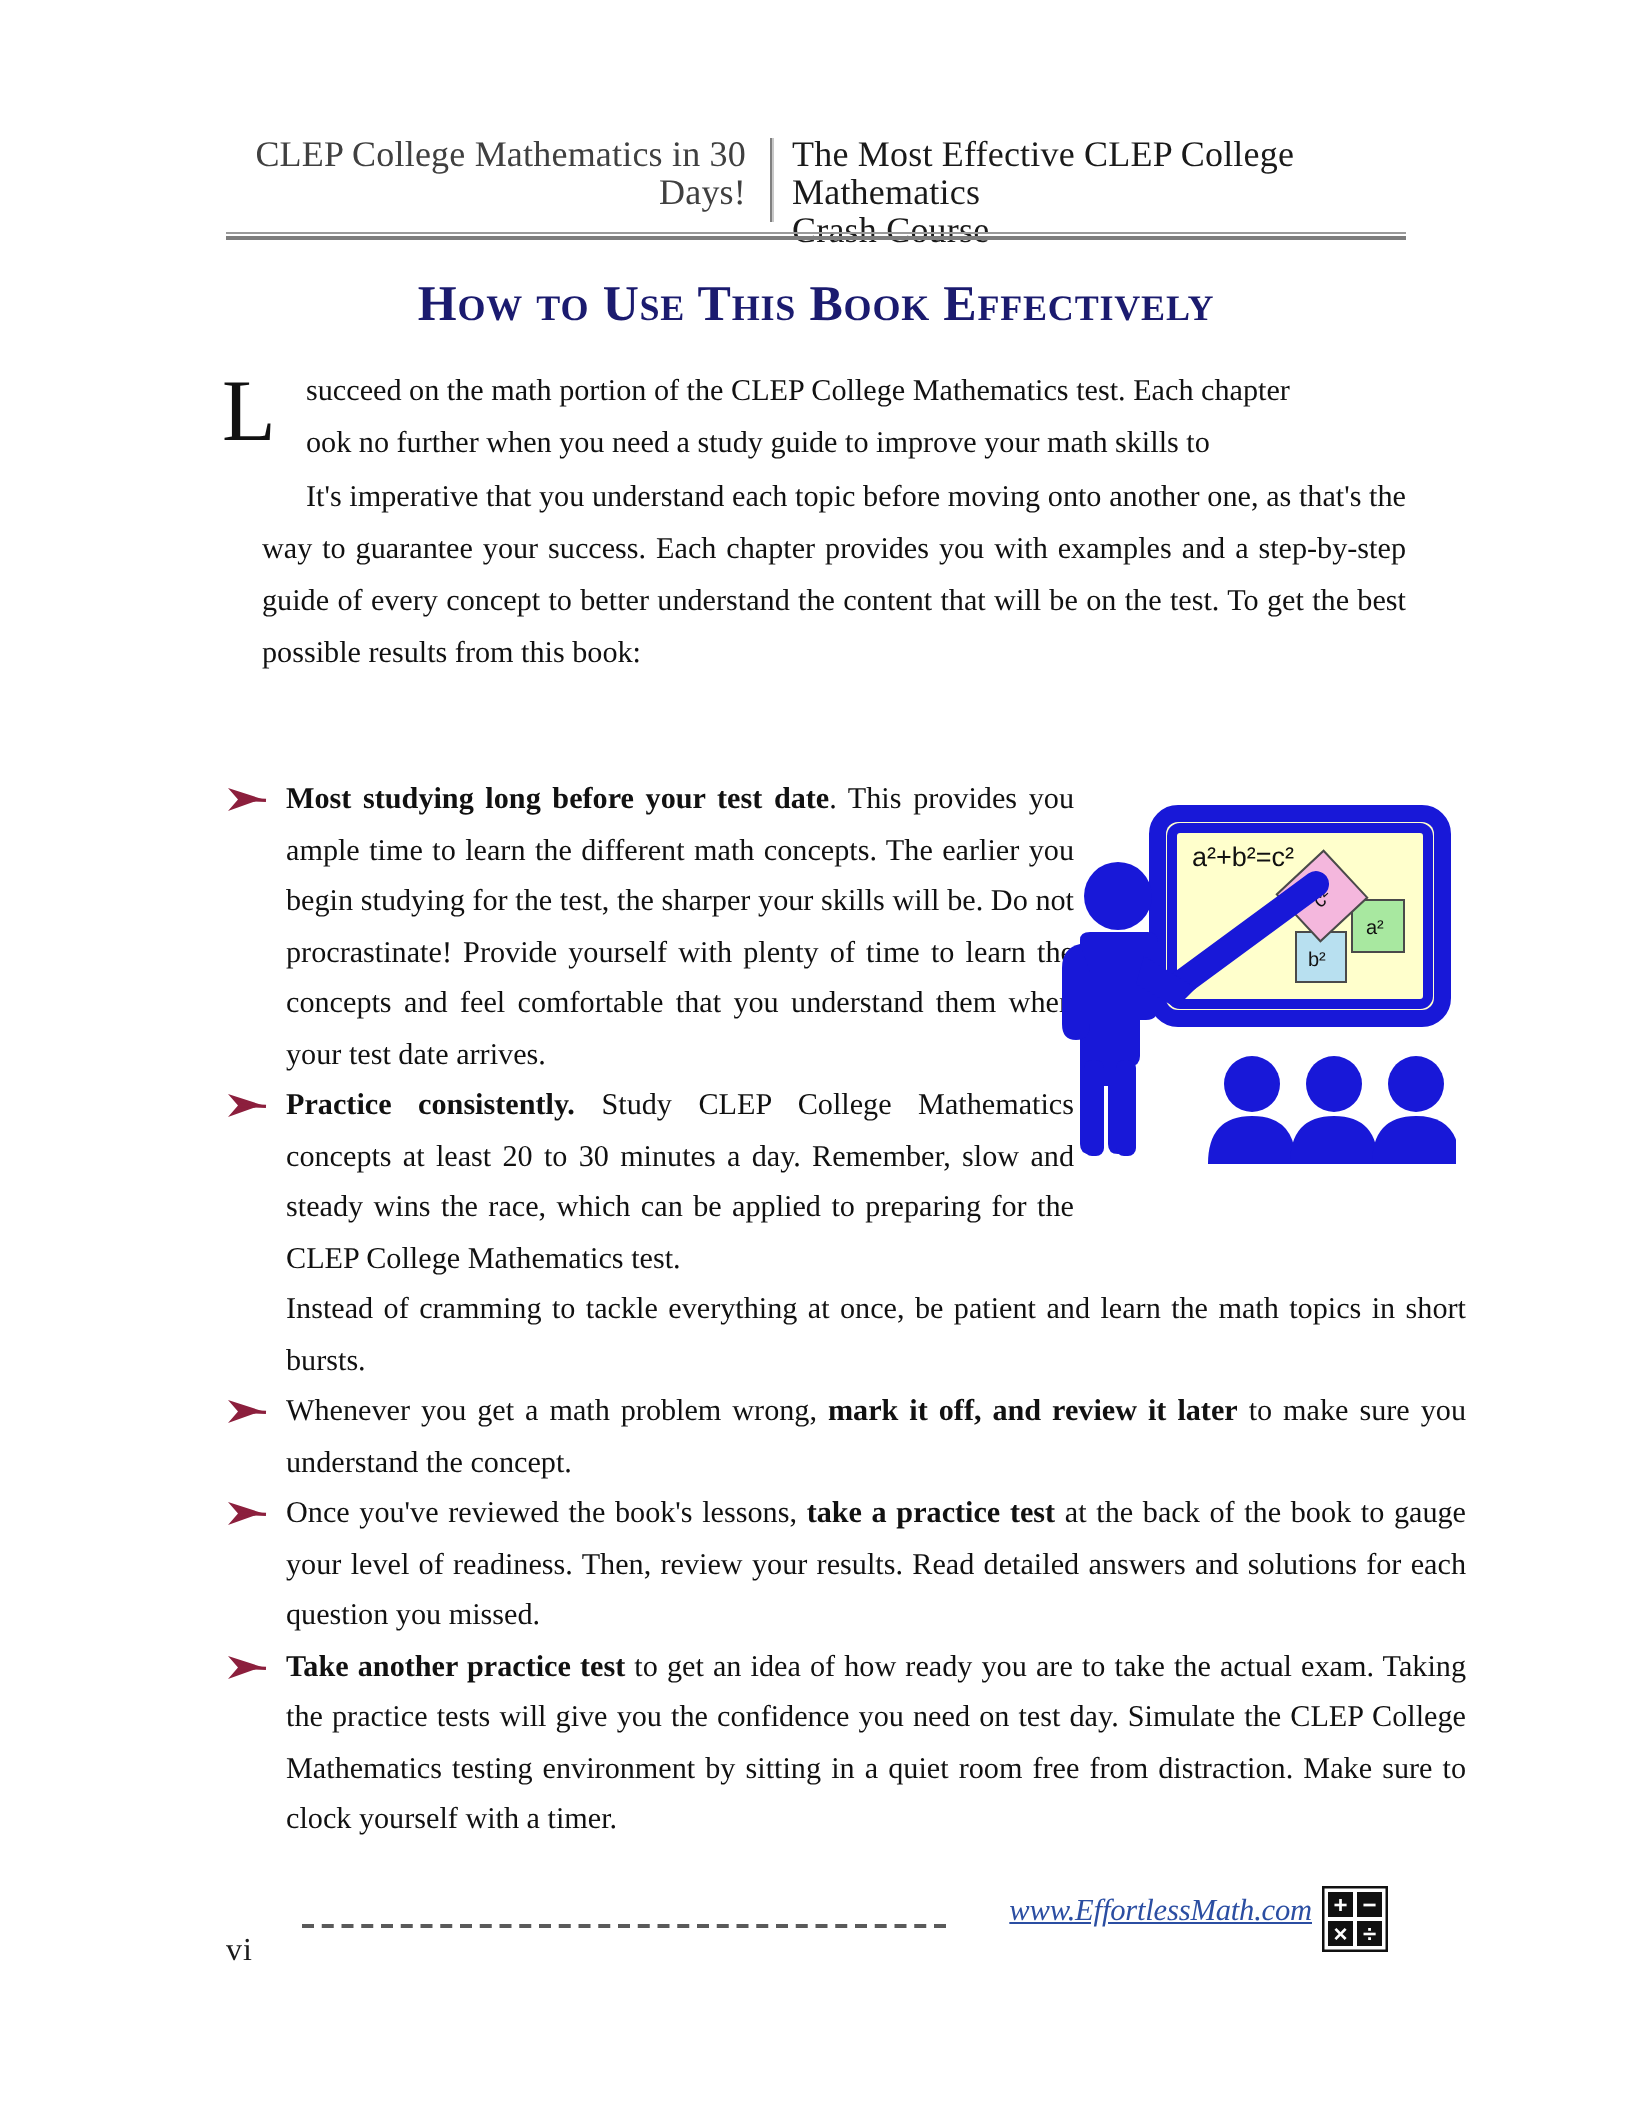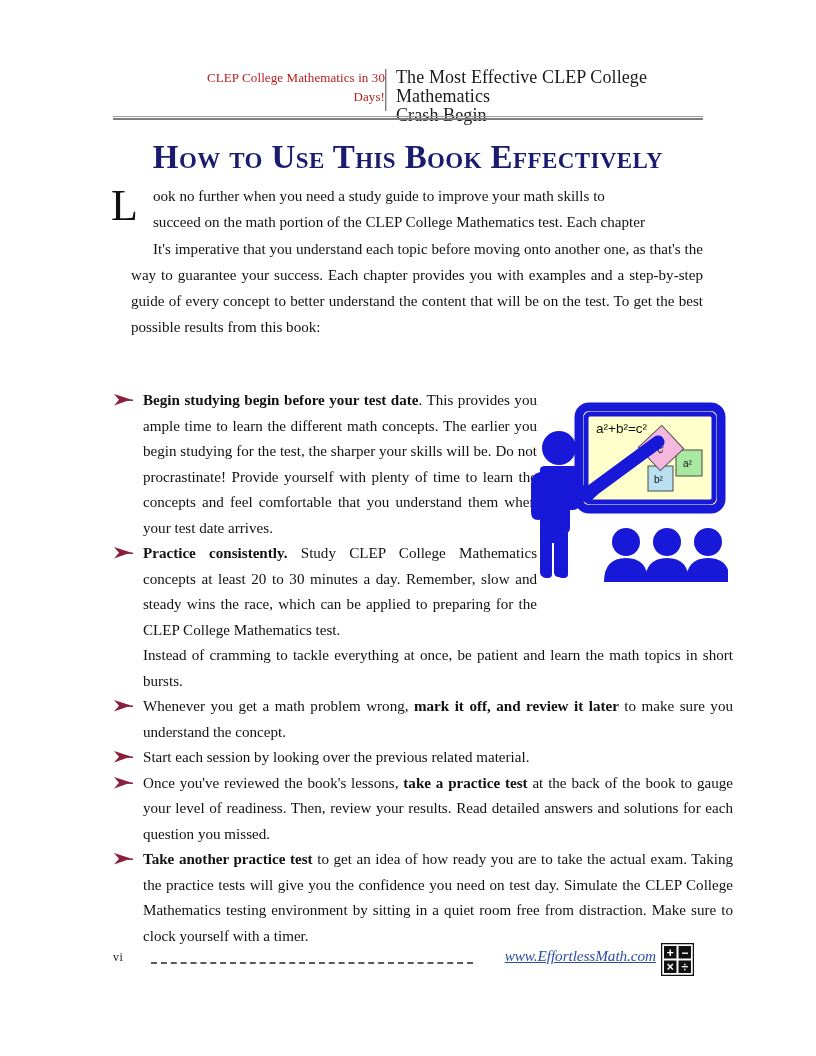--- a/index.html
+++ b/index.html
@@ -29,26 +29,26 @@
     left: 113px;
     top: 68px;
     width: 590px;
     height: 44px;
     display: flex;
     align-items: flex-start;
   }
   .header-left {
     width: 272px;
     text-align: right;
-    font-size: 13px;
+    font-size: 18px;
     line-height: 19px;
     letter-spacing: .1px;
-    padding-right: 0;
+    padding-right: 12px;
     box-sizing: border-box;
-    color: #b91c1c;
+    color: #404040;
   }
   .header-rule-v {
     width: 2px;
     align-self: stretch;
     background: linear-gradient(to right,#808080 0,#808080 1px,#c8c8c8 1px,#c8c8c8 2px);
     margin-top: 1px;
     height: 42px;
   }
   .header-right {
     flex: 1;
@@ -71,21 +71,21 @@
   }
 
   
   .title {
     position: absolute;
     left: 113px;
     top: 139px;
     width: 590px;
     text-align: center;
     color: #1b1b6f;
-    font-size: 33px;
+    font-size: 25px;
     font-weight: bold;
     font-variant: small-caps;
     letter-spacing: .4px;
     font-family: "Liberation Serif", "DejaVu Serif", serif;
   }
 
   
   .content {
     position: absolute;
     left: 105px;
@@ -159,22 +159,22 @@
   .footer {
     position: absolute;
     left: 113px;
     top: 945px;
     width: 590px;
     height: 40px;
   }
   .pagenum {
     position: absolute;
     left: 0px;
-    top: 5px;
-    font-size: 12px;
+    top: 22px;
+    font-size: 16px;
     color: #1a1a1a;
     letter-spacing: .5px;
   }
   .dotline {
     position: absolute;
     left: 38px;
     top: 17px;
     width: 322px;
     height: 0;
     border-top: 2px dashed #5a5a5a;
@@ -205,50 +205,50 @@
 <div class="page">
 
   <div class="header">
     <div class="header-left">
       <span>CLEP College Mathematics in 30</span><br>
       <span>Days!</span>
     </div>
     <div class="header-rule-v"></div>
     <div class="header-right">
       <span>The Most Effective CLEP College Mathematics</span><br>
-      <span>Crash Begin</span>
+      <span>Crash Course</span>
     </div>
   </div>
   <div class="header-rule-h"></div>
 
   <div class="title">How to Use This Book Effectively</div>
 
   <div class="content">
 
     <p class="para para-intro">
       <span class="dropcap">L</span>
       <span class="hang" style="text-align:justify;">
+        <span>succeed on the math portion of the CLEP College Mathematics test. Each chapter</span>
+      </span>
+      <span class="hang" style="text-align:justify;">
         <span>ook no further when you need a study guide to improve your math skills to</span>
       </span>
-      <span class="hang" style="text-align:justify;">
-        <span>succeed on the math portion of the CLEP College Mathematics test. Each chapter</span>
-      </span>
     </p>
 
     <p class="para para-2">It's imperative that you understand each topic before moving onto another one, as that's the way to guarantee your success. Each chapter provides you with examples and a step-by-step guide of every concept to better understand the content that will be on the test. To get the best possible results from this book:</p>
   </div>
 
   <div class="bullets">
 
     <div class="bullet-row narrow">
       <svg class="arrow" viewBox="0 0 22 16">
         <path d="M1 2 L18 7.5 L1 13.5 L6 7.7 Z" fill="#8c1f3d"></path>
         <path d="M6 7.7 L20 8.2" stroke="#8c1f3d" stroke-width="1.6" fill="none"></path>
       </svg>
-      <span class="b">Begin studying begin before your test date</span><span>. This provides you ample time to learn the different math concepts. The earlier you begin studying for the test, the sharper your skills will be. Do not procrastinate! Provide yourself with plenty of time to learn the concepts and feel comfortable that you understand them when your test date arrives.</span>
+      <span class="b">Most studying long before your test date</span><span>. This provides you ample time to learn the different math concepts. The earlier you begin studying for the test, the sharper your skills will be. Do not procrastinate! Provide yourself with plenty of time to learn the concepts and feel comfortable that you understand them when your test date arrives.</span>
     </div>
 
     <div class="bullet-row narrow" style="margin-top:0;">
       <svg class="arrow" viewBox="0 0 22 16">
         <path d="M1 2 L18 7.5 L1 13.5 L6 7.7 Z" fill="#8c1f3d"></path>
         <path d="M6 7.7 L20 8.2" stroke="#8c1f3d" stroke-width="1.6" fill="none"></path>
       </svg>
       <span class="b">Practice consistently.</span><span> Study CLEP College Mathematics concepts at least 20 to 30 minutes a day. Remember, slow and steady wins the race, which can be applied to preparing for the CLEP College Mathematics test.</span>
     </div>
 
@@ -257,27 +257,20 @@
     </div>
 
     <div class="bullet-row wide">
       <svg class="arrow" viewBox="0 0 22 16">
         <path d="M1 2 L18 7.5 L1 13.5 L6 7.7 Z" fill="#8c1f3d"></path>
         <path d="M6 7.7 L20 8.2" stroke="#8c1f3d" stroke-width="1.6" fill="none"></path>
       </svg>
       <span>Whenever you get a math problem wrong, </span><span class="b">mark it off, and review it later</span><span> to make sure you understand the concept.</span>
     </div>
 
-    <div class="bullet-row wide">
-      <svg class="arrow" viewBox="0 0 22 16">
-        <path d="M1 2 L18 7.5 L1 13.5 L6 7.7 Z" fill="#8c1f3d"></path>
-        <path d="M6 7.7 L20 8.2" stroke="#8c1f3d" stroke-width="1.6" fill="none"></path>
-      </svg>
-      <span>Start each session by looking over the previous related material.</span>
-    </div>
 
     <div class="bullet-row wide">
       <svg class="arrow" viewBox="0 0 22 16">
         <path d="M1 2 L18 7.5 L1 13.5 L6 7.7 Z" fill="#8c1f3d"></path>
         <path d="M6 7.7 L20 8.2" stroke="#8c1f3d" stroke-width="1.6" fill="none"></path>
       </svg>
       <span>Once you've reviewed the book's lessons, </span><span class="b">take a practice test</span><span> at the back of the book to gauge your level of readiness. Then, review your results. Read detailed answers and solutions for each question you missed.</span>
     </div>
 
     <div class="bullet-row wide">

